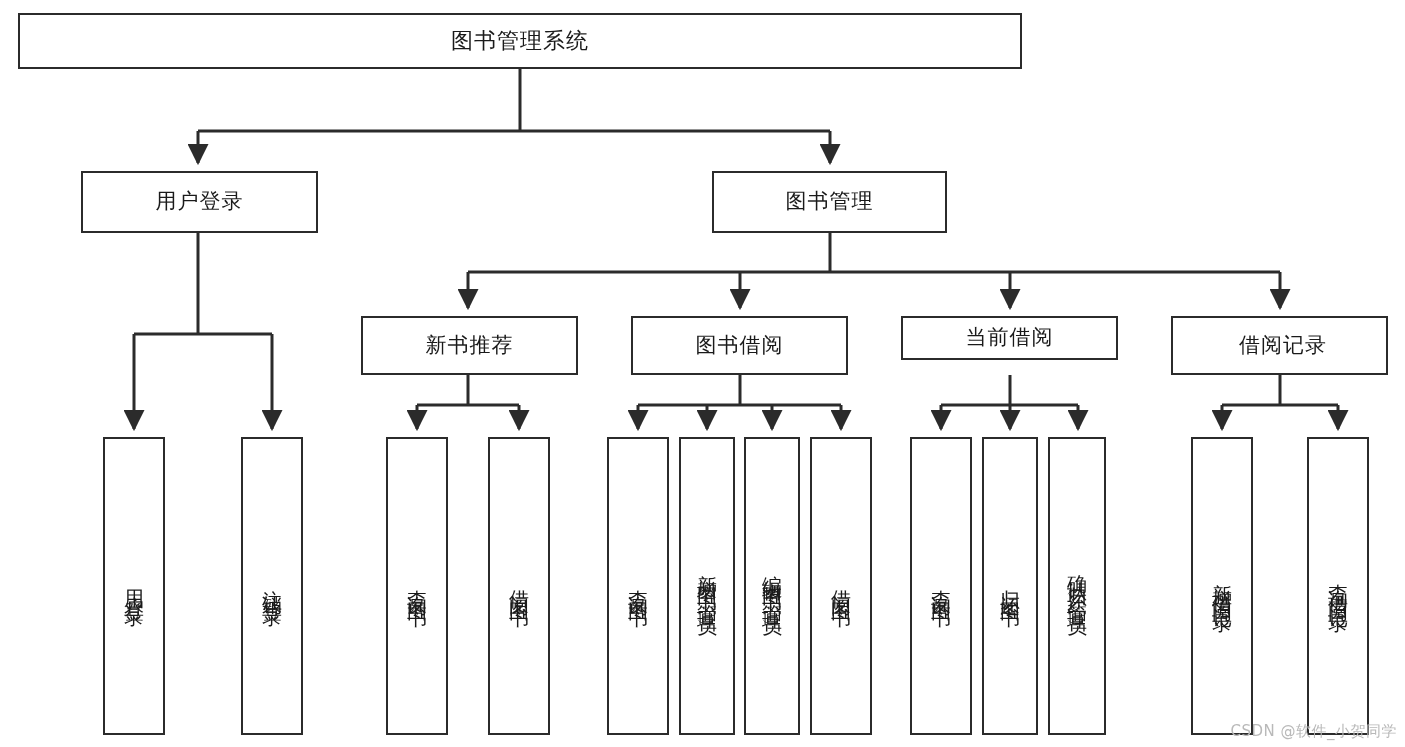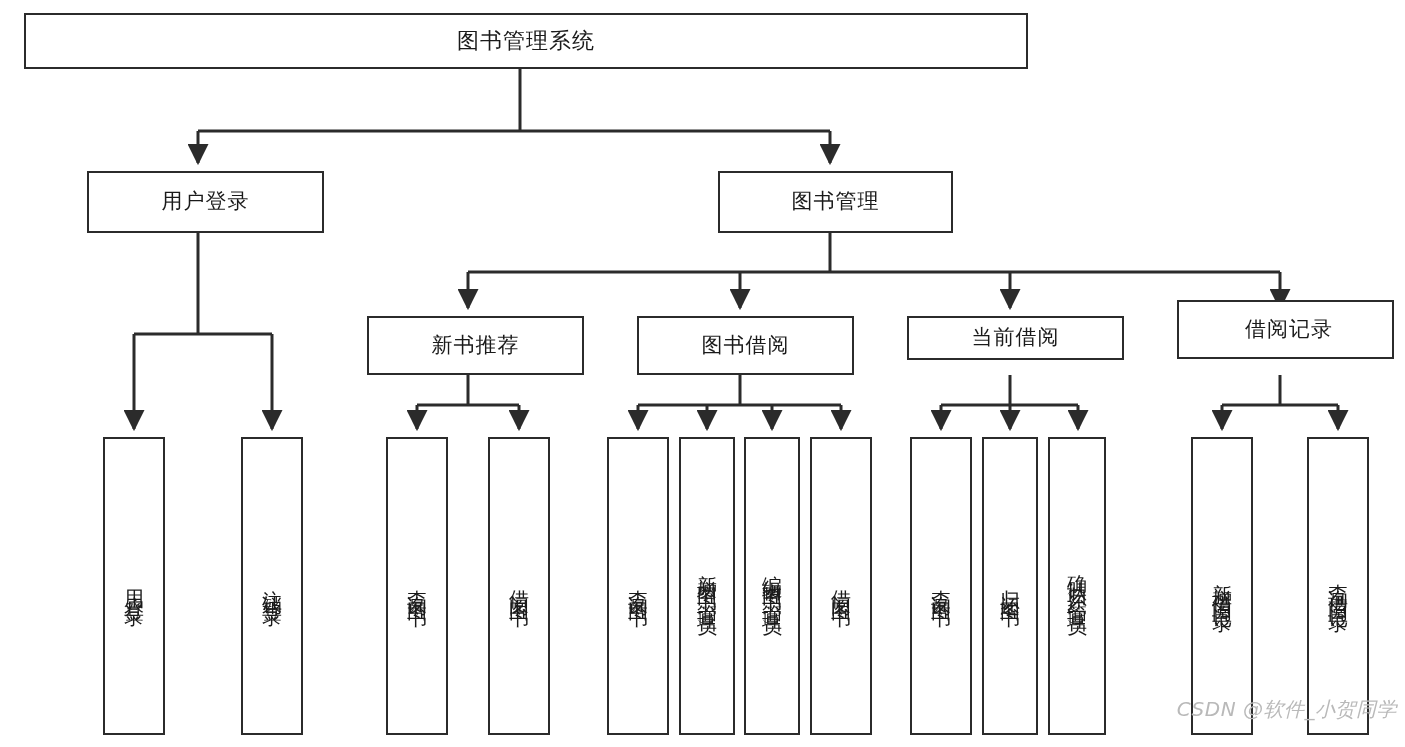--- a/index.html
+++ b/index.html
@@ -24,21 +24,20 @@
     background: #ffffff;
     display: flex;
     align-items: center;
     justify-content: center;
     color: #1a1a1a;
   }
   .node-h {
     font-size: 21px;
     letter-spacing: 1px;
     line-height: 1.1;
-    margin-left: 6px;
   }
   .node-root {
     font-size: 22px;
     letter-spacing: 1px;
   }
   .node-v {
     writing-mode: vertical-rl;
     text-orientation: upright;
     font-size: 20px;
     letter-spacing: 6px;
@@ -55,26 +54,25 @@
     position: absolute;
     left: 0;
     top: 0;
     width: 1405px;
     height: 747px;
     pointer-events: none;
   }
   .watermark {
     position: absolute;
     right: 8px;
-    bottom: 24px;
-    font-size: 20px;
+    bottom: 6px;
+    font-size: 15px;
     color: #b9b9b9;
     letter-spacing: 0.5px;
     white-space: nowrap;
-    font-style: italic;
   }
 </style>
 </head>
 <body>
 
 <div id="canvas">
 
   <svg class="links" viewBox="0 0 1405 747">
     <defs>
       <marker id="arrow" viewBox="0 0 10 10" refX="9" refY="5" markerWidth="7" markerHeight="7" orient="auto-start-reverse">
@@ -141,21 +139,21 @@
 
   <div class="node node-h" style="left:712px; top:171px; width:235px; height:62px;">
     <span>图书管理</span>
   </div>
   <div class="node node-h" style="left:631px; top:316px; width:217px; height:59px;font-family:Liberation Serif, serif;">
     <span>图书借阅</span>
   </div>
   <div class="node node-h" style="left:901px; top:316px; width:217px; height:44px;">
     <span>当前借阅</span>
   </div>
-  <div class="node node-h" style="left:1171px; top:300px; width:217px; height:59px;padding-left:7px;">
+  <div class="node node-h" style="left:1171px; top:316px; width:217px; height:59px;padding-left:7px;">
     <span>借阅记录</span>
   </div>
 
   <div class="node node-v" style="left:103px; top:437px; width:62px; height:298px;">
     <span class="vtext">用户登录</span>
   </div>
   <div class="node node-v" style="left:241px; top:437px; width:62px; height:298px;">
     <span class="vtext">注销登录</span>
   </div>
 

